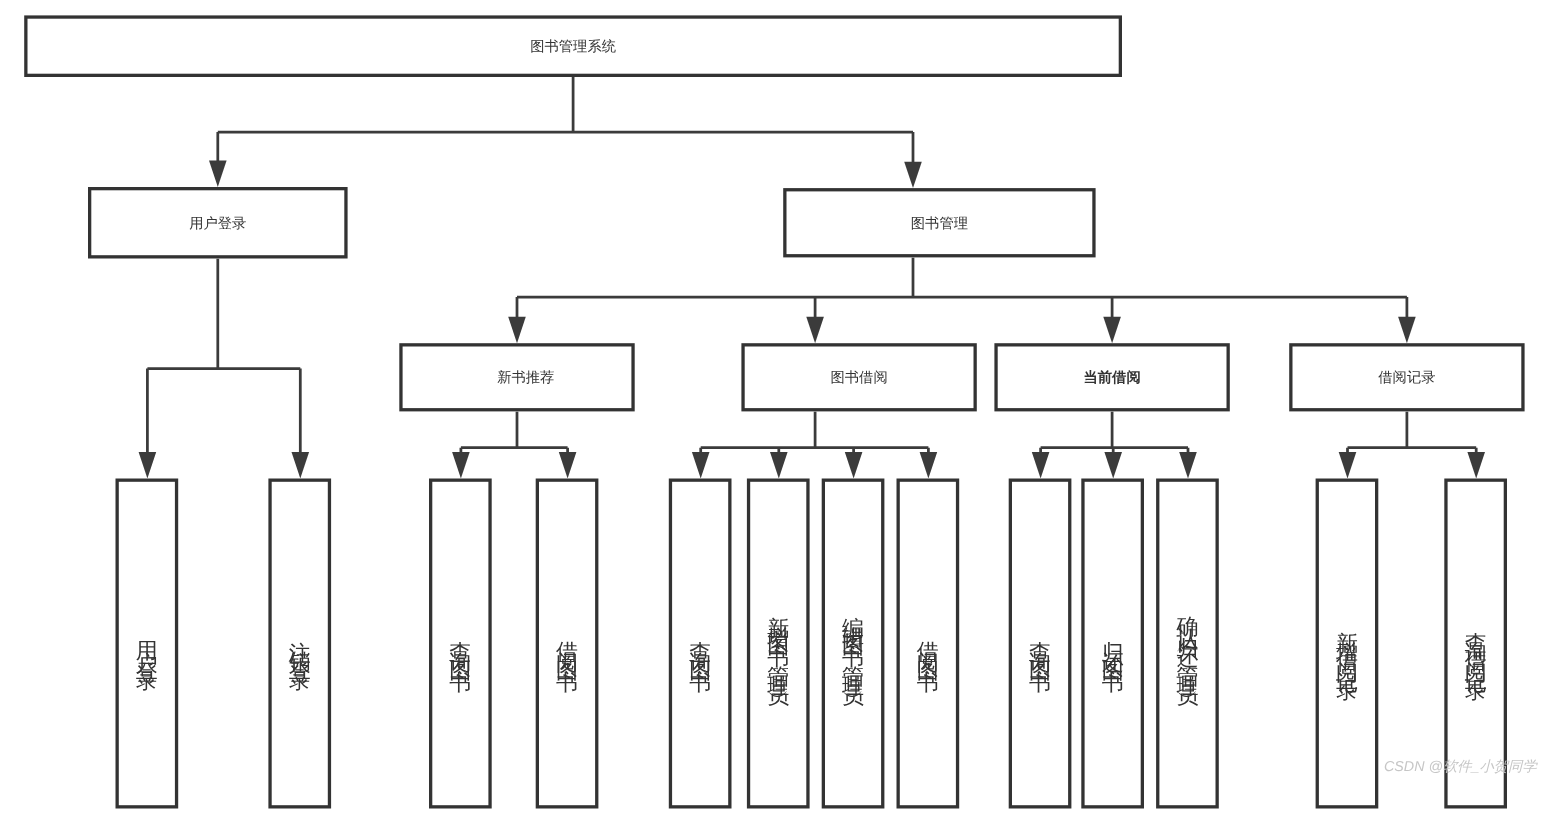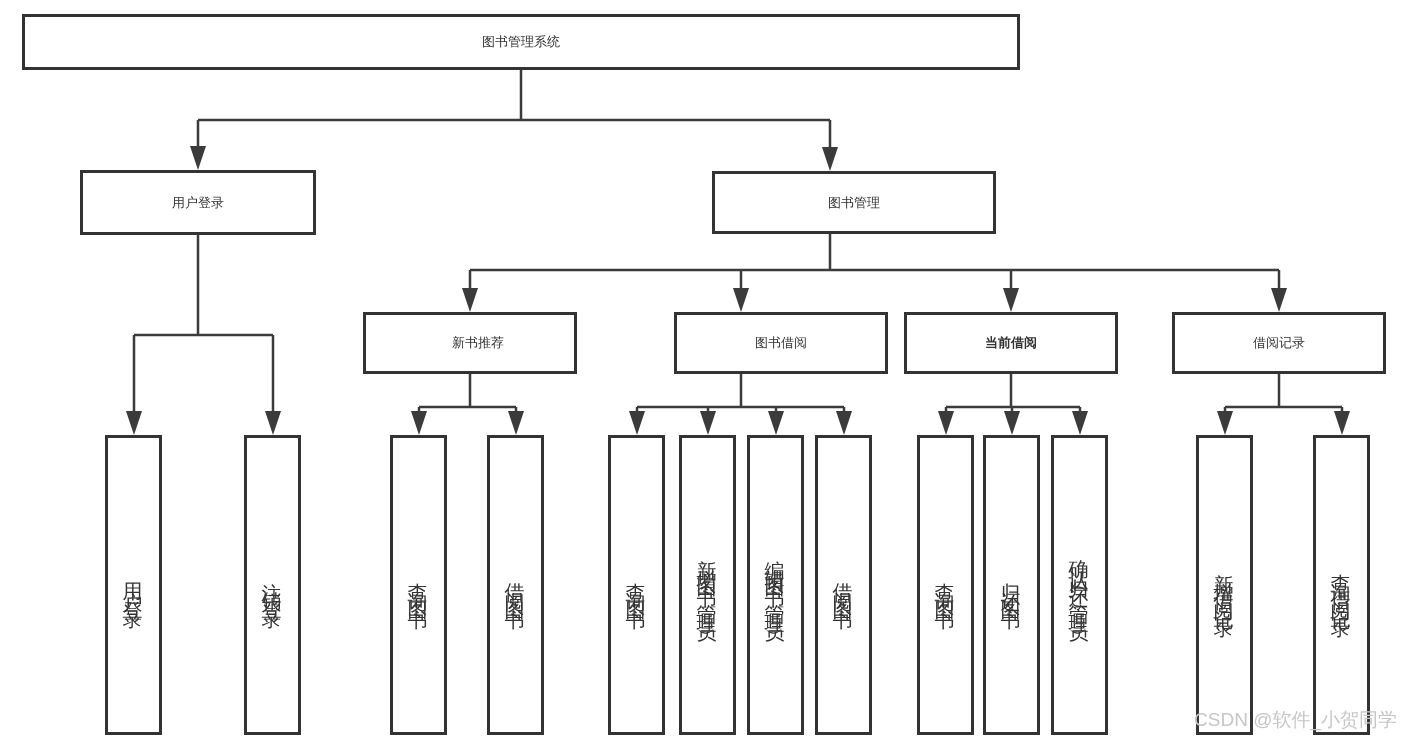--- a/index.html
+++ b/index.html
@@ -79,25 +79,26 @@
   .leaf-8  { left: 815px; }
   .leaf-9  { left: 917px; }
   .leaf-10 { left: 983px; }
   .leaf-11 { left: 1051px; }
   .leaf-12 { left: 1196px; }
   .leaf-13 { left: 1313px; }
 
   .watermark {
     position: absolute;
     right: 8px;
-    top: 707px;
-    font-size: 19px;
+    top: 688px;
+    font-size: 13px;
     color: var(--watermark);
     z-index: 10;
     white-space: nowrap;
+    font-style: italic;
   }
 </style>
 </head>
 <body>
 
 <div class="canvas">
 
   <svg class="connectors" viewBox="0 0 1405 747" xmlns="http://www.w3.org/2000/svg" aria-hidden="true">
 
     <path d="M521 70 V120 M198 120 H830 M198 120 V152 M830 120 V153

